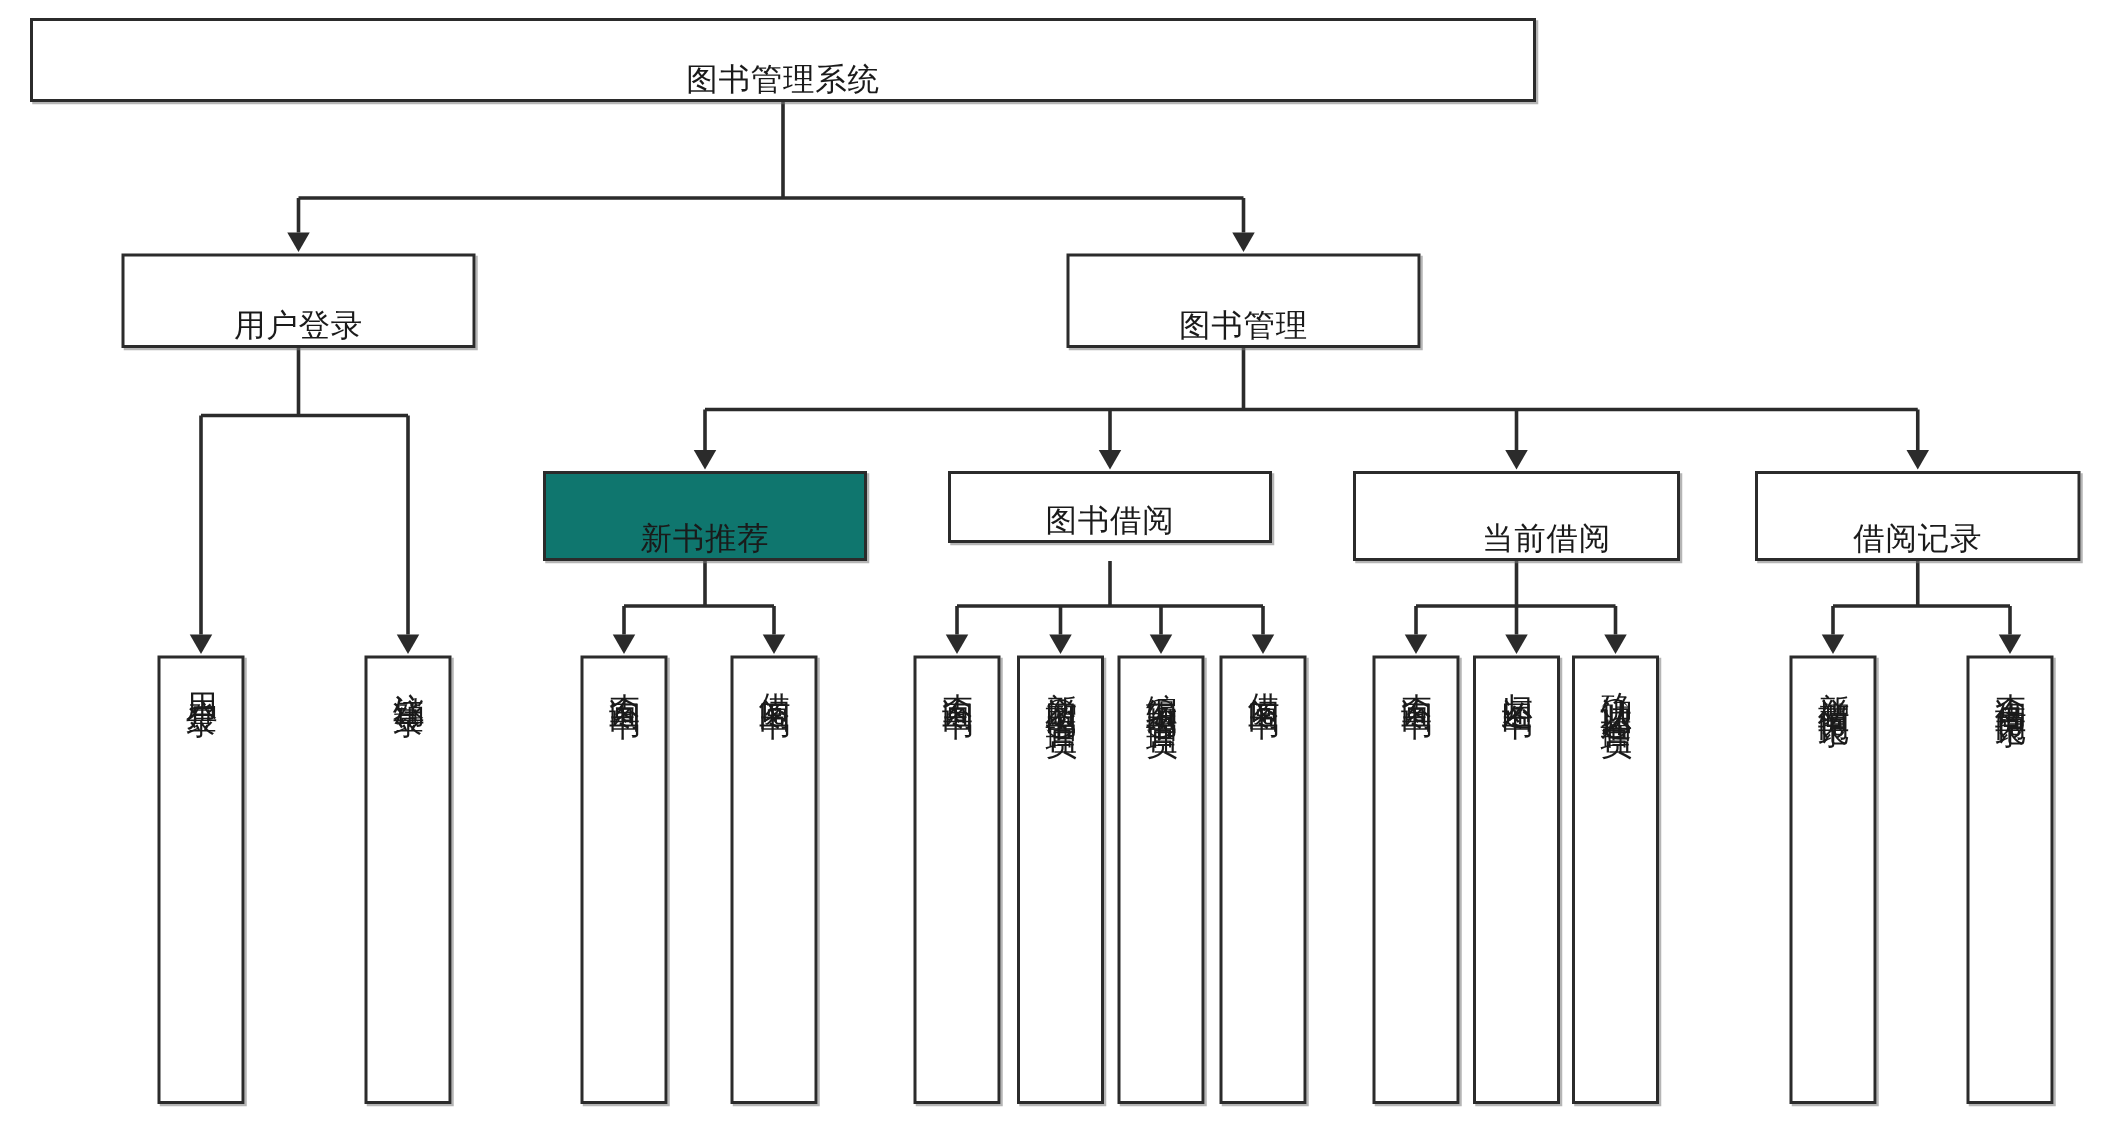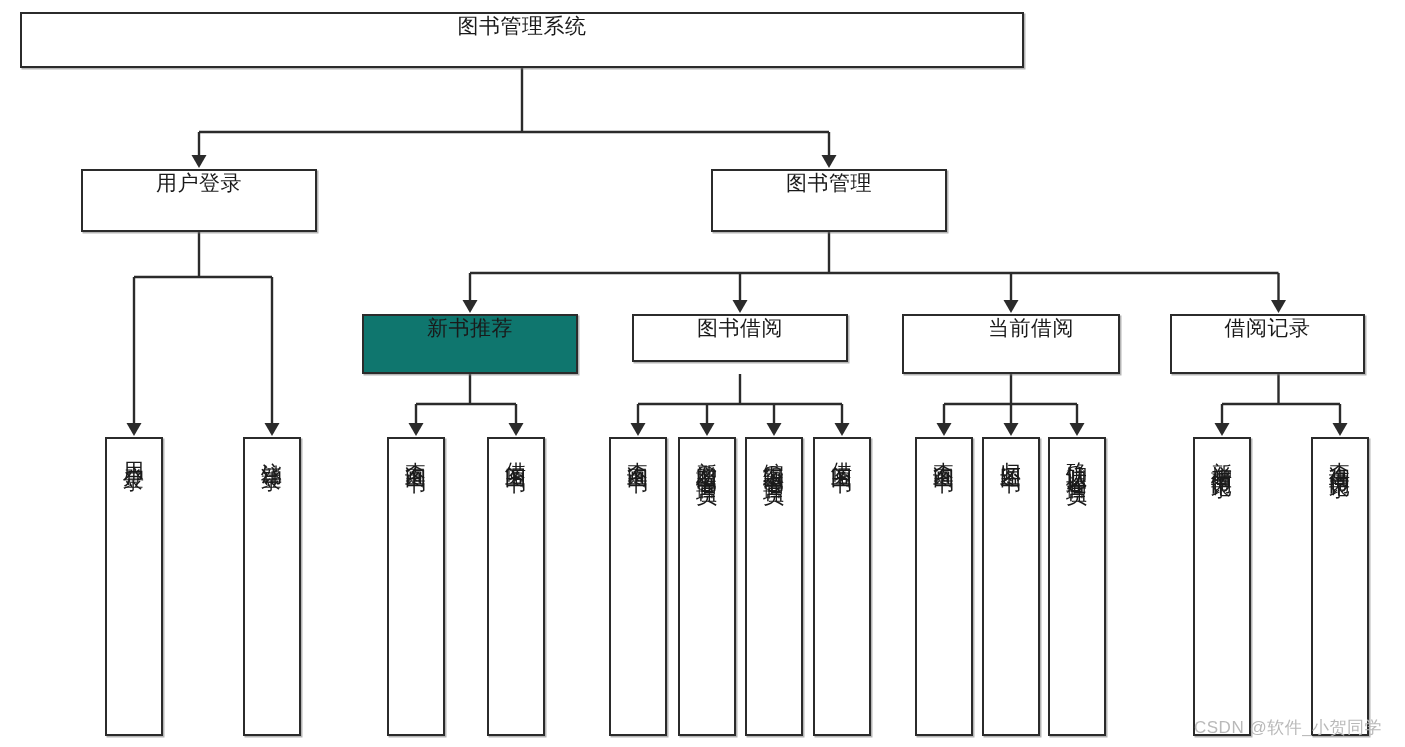--- a/index.html
+++ b/index.html
@@ -25,21 +25,21 @@
     height: 747px;
     pointer-events: none;
   }
   .node {
     position: absolute;
     box-sizing: border-box;
     background: #ffffff;
     border: 2px solid #2b2b2b;
     box-shadow: 1.5px 1.5px 0 0 rgba(120,120,120,0.55);
     display: flex;
-    align-items: flex-start;
+    align-items: flex-end;
     justify-content: center;
     color: #1a1a1a;
   }
   .node-label {
     display: block;
     text-align: center;
     line-height: 1.14;
     white-space: nowrap;
   }
   .node.horizontal .node-label {
@@ -130,21 +130,21 @@
       </div>
       <div class="node horizontal" style="left: 362px; top: 314px; width: 216px; height: 60px; border-color: rgb(43, 43, 43); background: #0f766e;">
         <span class="node-label">新书推荐</span>
       </div>
       <div class="node horizontal" style="left: 632px; top: 314px; width: 216px; height: 48px; border-color: rgb(43, 43, 43); background: rgb(255, 255, 255);">
         <span class="node-label">图书借阅</span>
       </div>
       <div class="node horizontal" style="left: 902px; top: 314px; width: 218px; height: 60px; border-color: rgb(43, 43, 43); background: rgb(255, 255, 255); padding-left: 40px;">
         <span class="node-label">当前借阅</span>
       </div>
-      <div class="node horizontal" style="left: 1170px; top: 314px; width: 195px; height: 60px; border-color: rgb(43, 43, 43); background: rgb(255, 255, 255);">
+      <div class="node horizontal" style="left: 1170px; top: 314px; width: 217px; height: 60px; border-color: rgb(43, 43, 43); background: rgb(255, 255, 255);">
         <span class="node-label">借阅记录</span>
       </div>
       <div class="node vertical" style="left: 105px; top: 437px; width: 58px; height: 299px; border-color: rgb(43, 43, 43); background: rgb(255, 255, 255);">
         <span class="node-label">用户登录</span>
       </div>
       <div class="node vertical" style="left: 243px; top: 437px; width: 58px; height: 299px; border-color: rgb(43, 43, 43); background: rgb(255, 255, 255);">
         <span class="node-label">注销登录</span>
       </div>
       <div class="node vertical" style="left: 387px; top: 437px; width: 58px; height: 299px; border-color: rgb(43, 43, 43); background: rgb(255, 255, 255);">
         <span class="node-label">查询图书</span>
@@ -173,14 +173,13 @@
       <div class="node vertical" style="left: 1048px; top: 437px; width: 58px; height: 299px; border-color: rgb(43, 43, 43); background: rgb(255, 255, 255);">
         <span class="node-label">确认归还（管理员）</span>
       </div>
       <div class="node vertical" style="left: 1193px; top: 437px; width: 58px; height: 299px; border-color: rgb(43, 43, 43); background: rgb(255, 255, 255);">
         <span class="node-label">新增借阅记录</span>
       </div>
       <div class="node vertical" style="left: 1311px; top: 437px; width: 58px; height: 299px; border-color: rgb(43, 43, 43); background: rgb(255, 255, 255);">
         <span class="node-label">查询借阅记录</span>
       </div>
     </div>
-  <div id="watermark">CSDN @软件_小贺同学</div>
 </div>
 
 </body></html>

